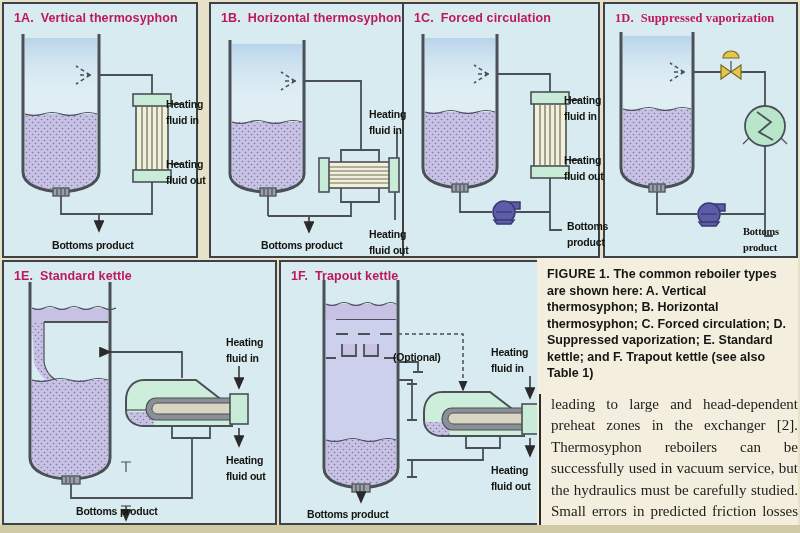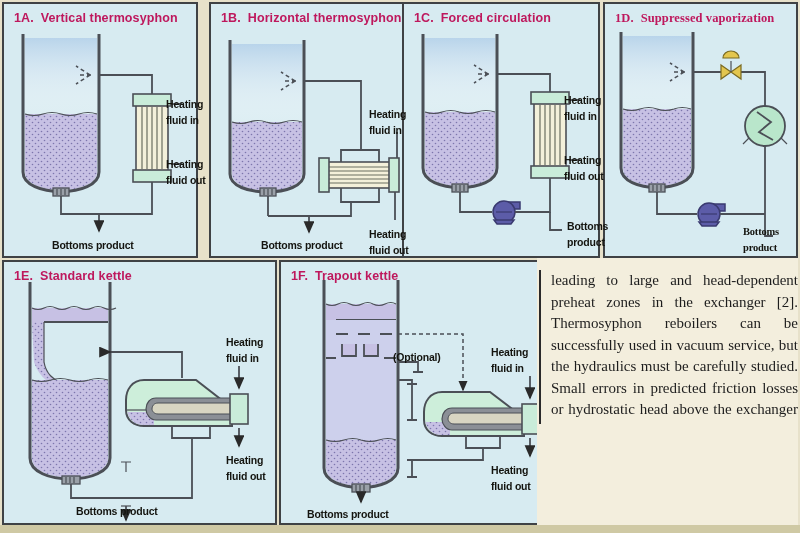--- a/index.html
+++ b/index.html
@@ -309,19 +309,22 @@
         <line class="thin" x1="64" y1="223" x2="64" y2="229"></line>
       <path class="pipe" d="M61,230 V240" marker-end="url(#arr)"></path>
     </svg>
     <div class="dlabel" style="left:112px;top:52px;width:70px;margin-top:35px;">(Optional)</div>
     <div class="dlabel" style="left:210px;top:82px;width:52px;">Heating fluid in</div>
     <div class="dlabel" style="left:210px;top:200px;width:52px;">Heating fluid out</div>
     <div class="dlabel" style="left:26px;top:244px;width:110px;">Bottoms product</div>
   </div>
 
   <div class="textcol">
+    <div class="caption">
+      <span class="figlead">FIGURE 1.</span><span> The common reboiler types are shown here: A. Vertical thermosyphon; B. Horizontal thermosyphon; C. Forced circulation; D. Suppressed vaporization; E. Standard kettle; and F. Trapout kettle (see also Table 1)</span>
+    </div>
     <div class="bodywrap">
       <p class="bodytext">leading to large and head-dependent preheat zones in the exchanger [2]. Thermosyphon reboilers can be successfully used in vacuum service, but the hydraulics must be carefully studied. Small errors in predicted friction losses or hydrostatic head above the exchanger can lead to large errors in the vaporization percentage and resulting fluid density, which</p>
     </div>
   </div>
 
   <div class="botstrip"></div>
 </div>
 
 </body></html>

